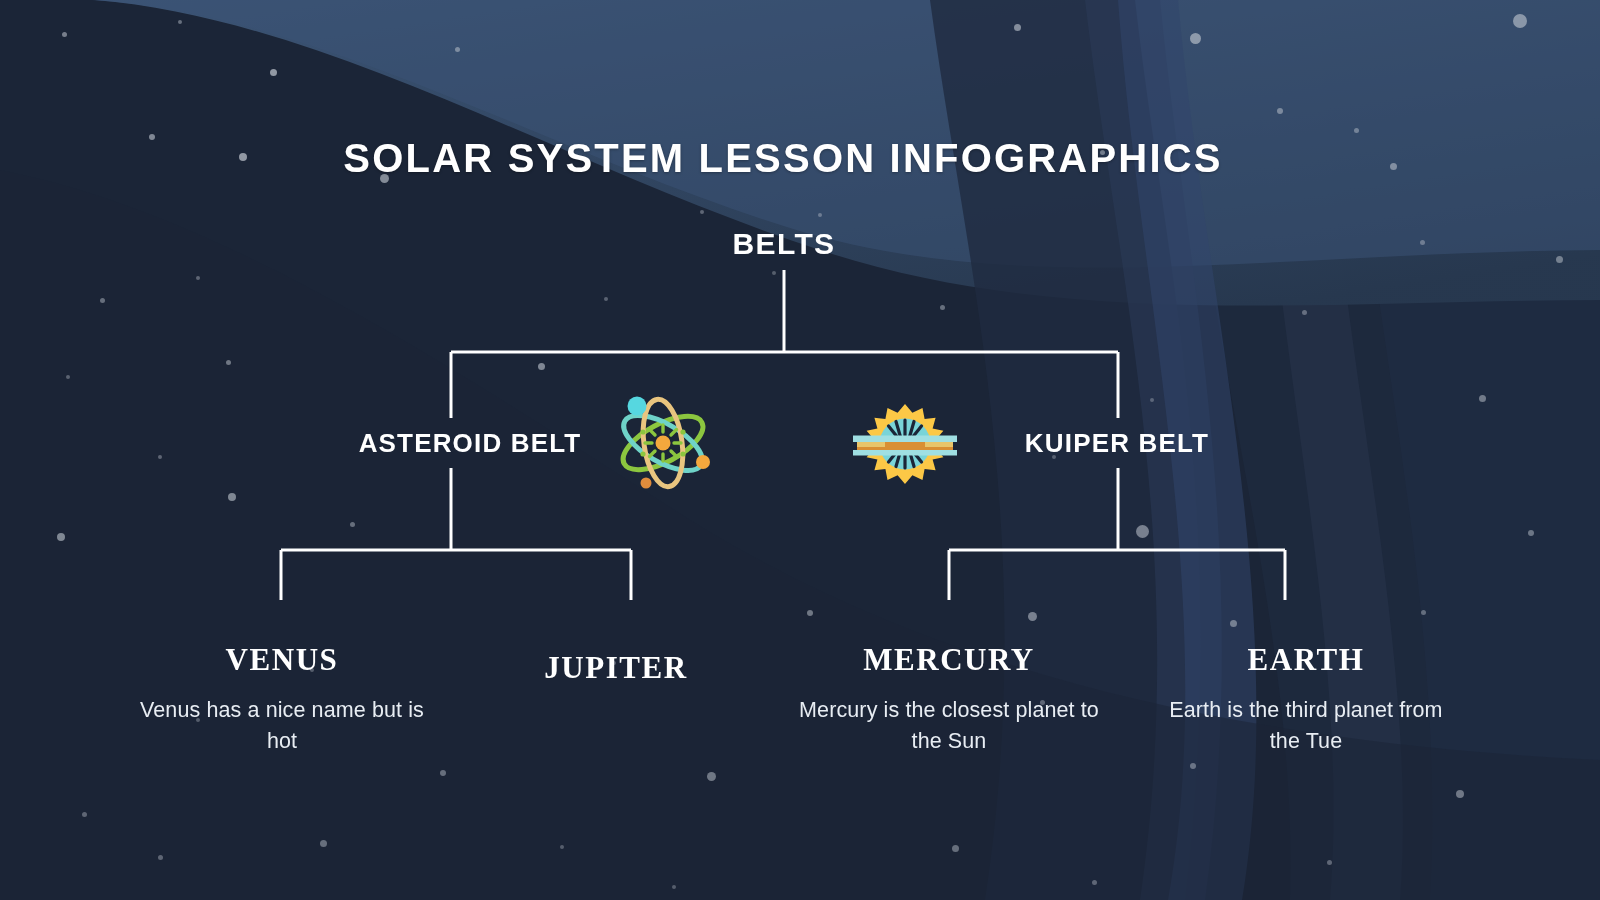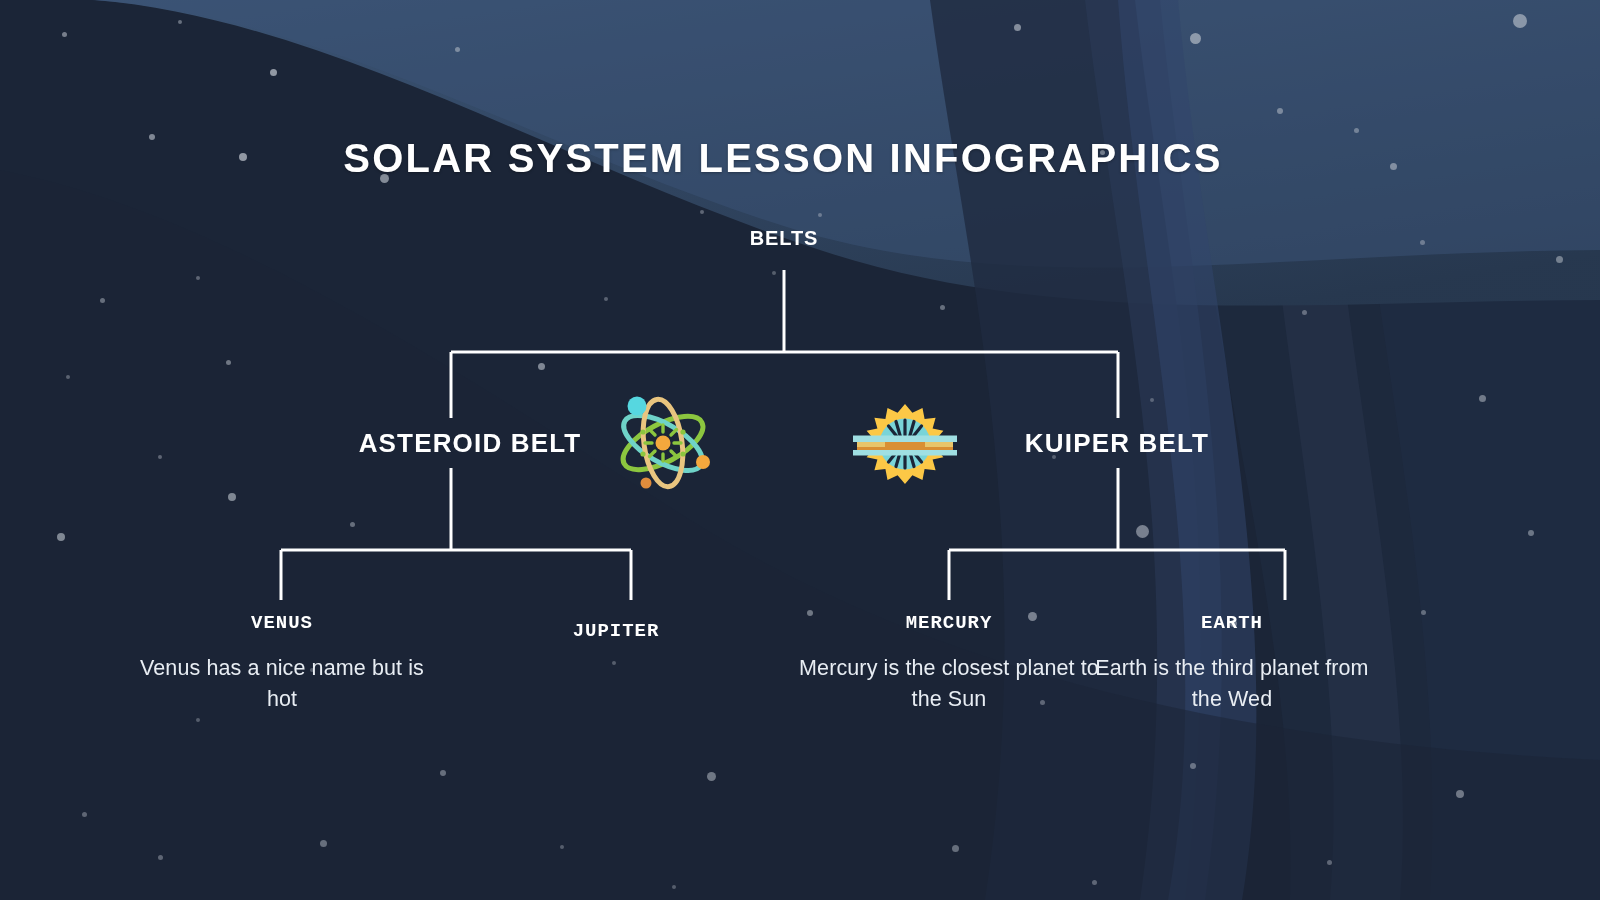--- a/index.html
+++ b/index.html
@@ -65,59 +65,60 @@
     left: 783px;
     font-size: 40px;
     letter-spacing: 0.055em;
     text-shadow: 0 1px 3px rgba(0,0,0,0.30);
     margin-top: 48px;
   }
 
   #belts-label {
     top: 227px;
     left: 784px;
-    font-size: 20px;
+    font-size: 30px;
   }
 
   .tier2-label {
     top: 428px;
     font-size: 26px;
   }
   #asteroid-belt-label { left: 470px; text-align: right; }
   #kuiper-belt-label   { left: 1117px; }
 
   .leaf {
     position: absolute;
     width: 300px;
     transform: translateX(-50%);
     text-align: center;
   }
   .leaf-title {
     color: #ffffff;
-    font-family: Liberation Mono, monospace;
+    font-family: Liberation Serif, serif;
     font-weight: 700;
-    font-size: 19px;
+    font-size: 31px;
     letter-spacing: 0.05em;
     text-transform: uppercase;
     font-stretch: condensed;
     line-height: 1;
+    margin-top: 30px;
   }
   .leaf-desc {
     margin-top: 20px;
     color: #e8edf3;
     font-size: 21.5px;
     line-height: 1.42;
     font-weight: 400;
     letter-spacing: 0.005em;
   }
 
   #leaf-0 { left: 282px; top: 614px; }
   #leaf-1 { left: 616px; top: 622px; }
   #leaf-2 { left: 949px; top: 614px; }
-  #leaf-3 { left: 1232px; top: 614px; }
+  #leaf-3 { left: 1306px; top: 614px; }
 
   
   .icon-wrap { position: absolute; }
   #atom-icon-wrap { left: 608px; top: 393px; width: 110px; height: 100px; }
   #sun-icon-wrap  { left: 853px; top: 398px; width: 104px; height: 92px; }
 </style>
 </head>
 <body>
 
 <div id="stage">
@@ -340,16 +341,16 @@
     <div class="leaf-title">JUPITER</div>
   </div>
 
   <div class="leaf" id="leaf-2">
     <div class="leaf-title">MERCURY</div>
     <div class="leaf-desc">Mercury is the closest planet to the Sun</div>
   </div>
 
   <div class="leaf" id="leaf-3">
     <div class="leaf-title">EARTH</div>
-    <div class="leaf-desc">Earth is the third planet from the Wed</div>
+    <div class="leaf-desc">Earth is the third planet from the Tue</div>
   </div>
 
 </div>
 
 </body></html>

